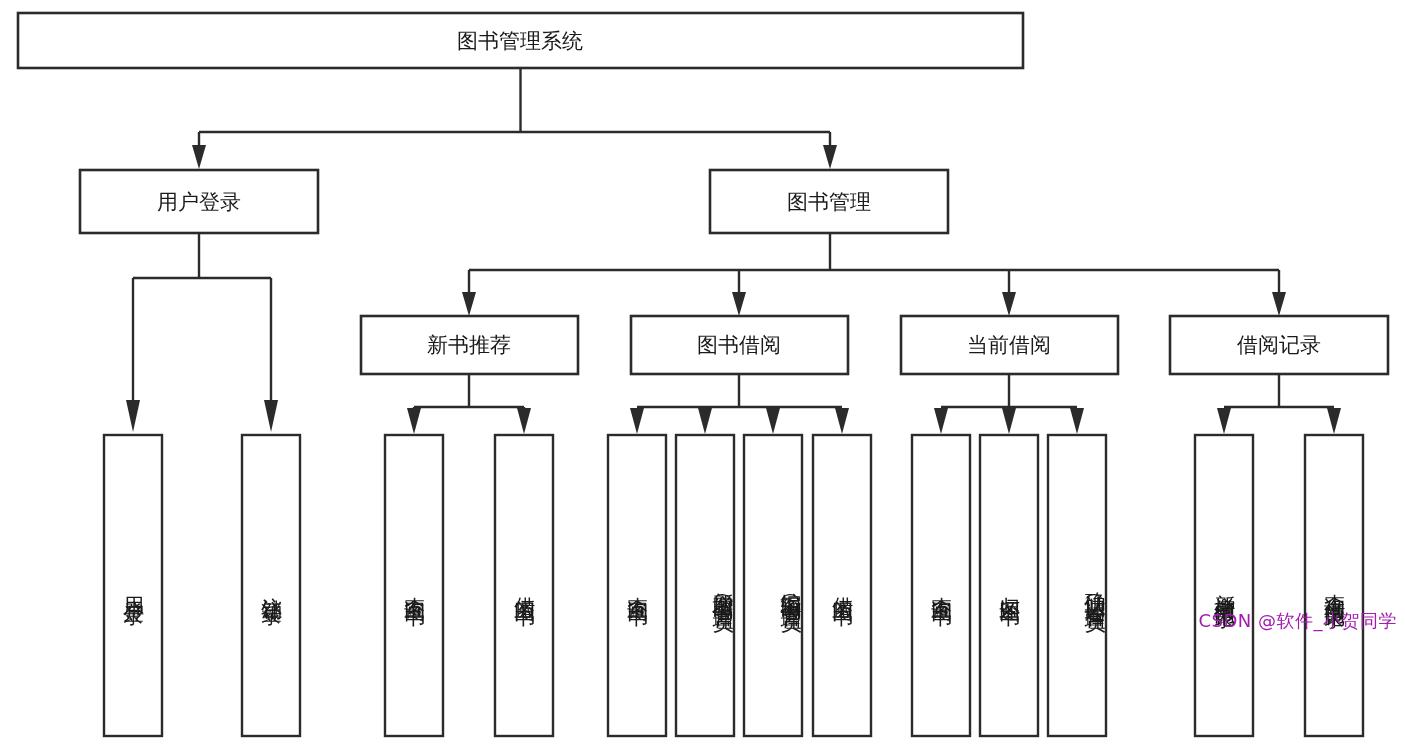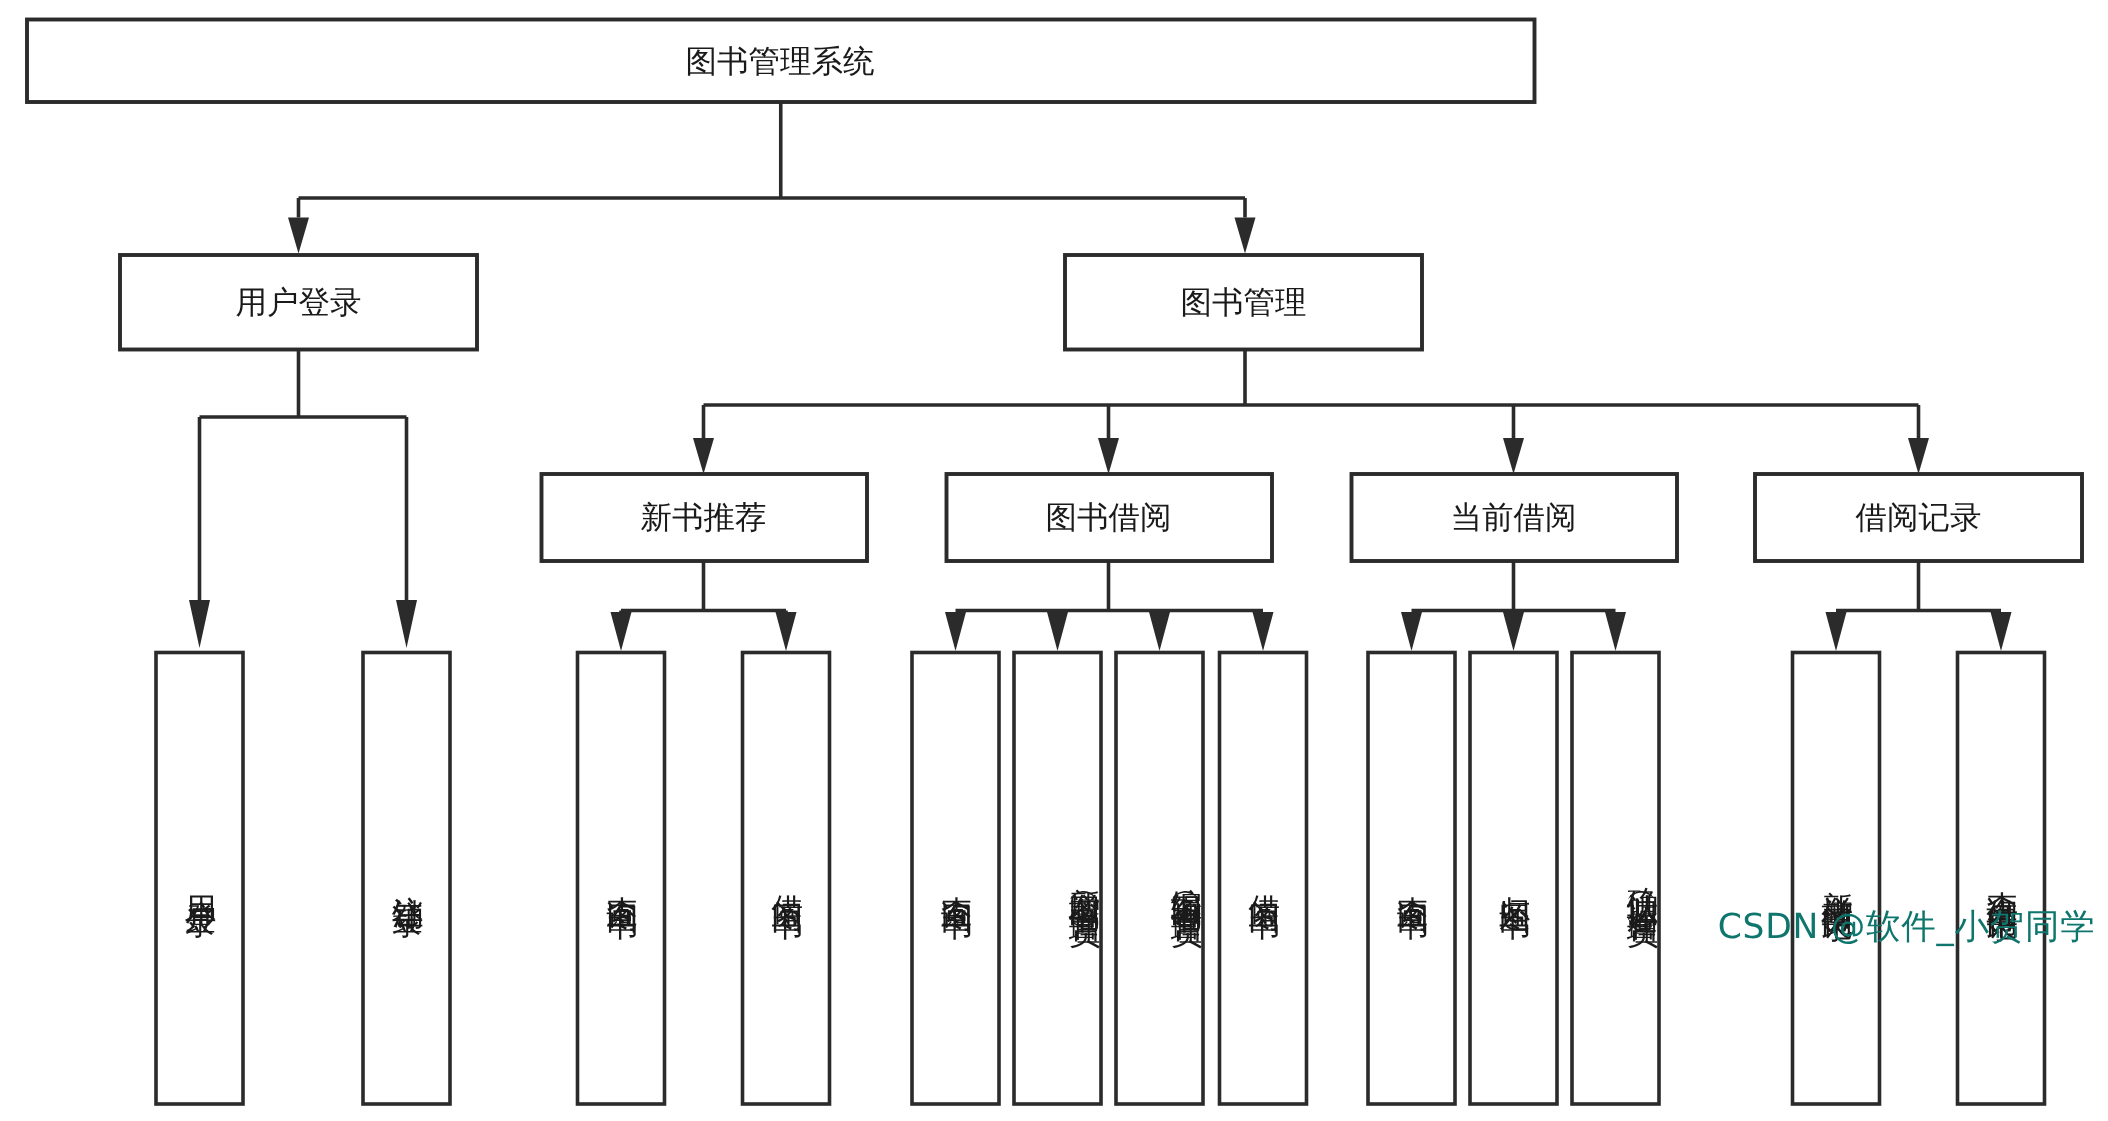--- a/index.html
+++ b/index.html
@@ -66,22 +66,22 @@
     color: #1a1a1a;
     white-space: nowrap;
     text-align: start;
     pointer-events: none;
   }
   .watermark {
     position: absolute;
     right: 8px;
     bottom: 6px;
     font-family: "DejaVu Sans", "Liberation Sans", sans-serif;
-    font-size: 23px;
-    color: #0f766e;
+    font-size: 18px;
+    color: #a21caf;
     letter-spacing: 0.5px;
     white-space: nowrap;
   }
 </style>
 </head>
 <body>
 
 <div id="diagram-root">
 
   <svg id="flow-svg" viewBox="0 0 1405 747">

